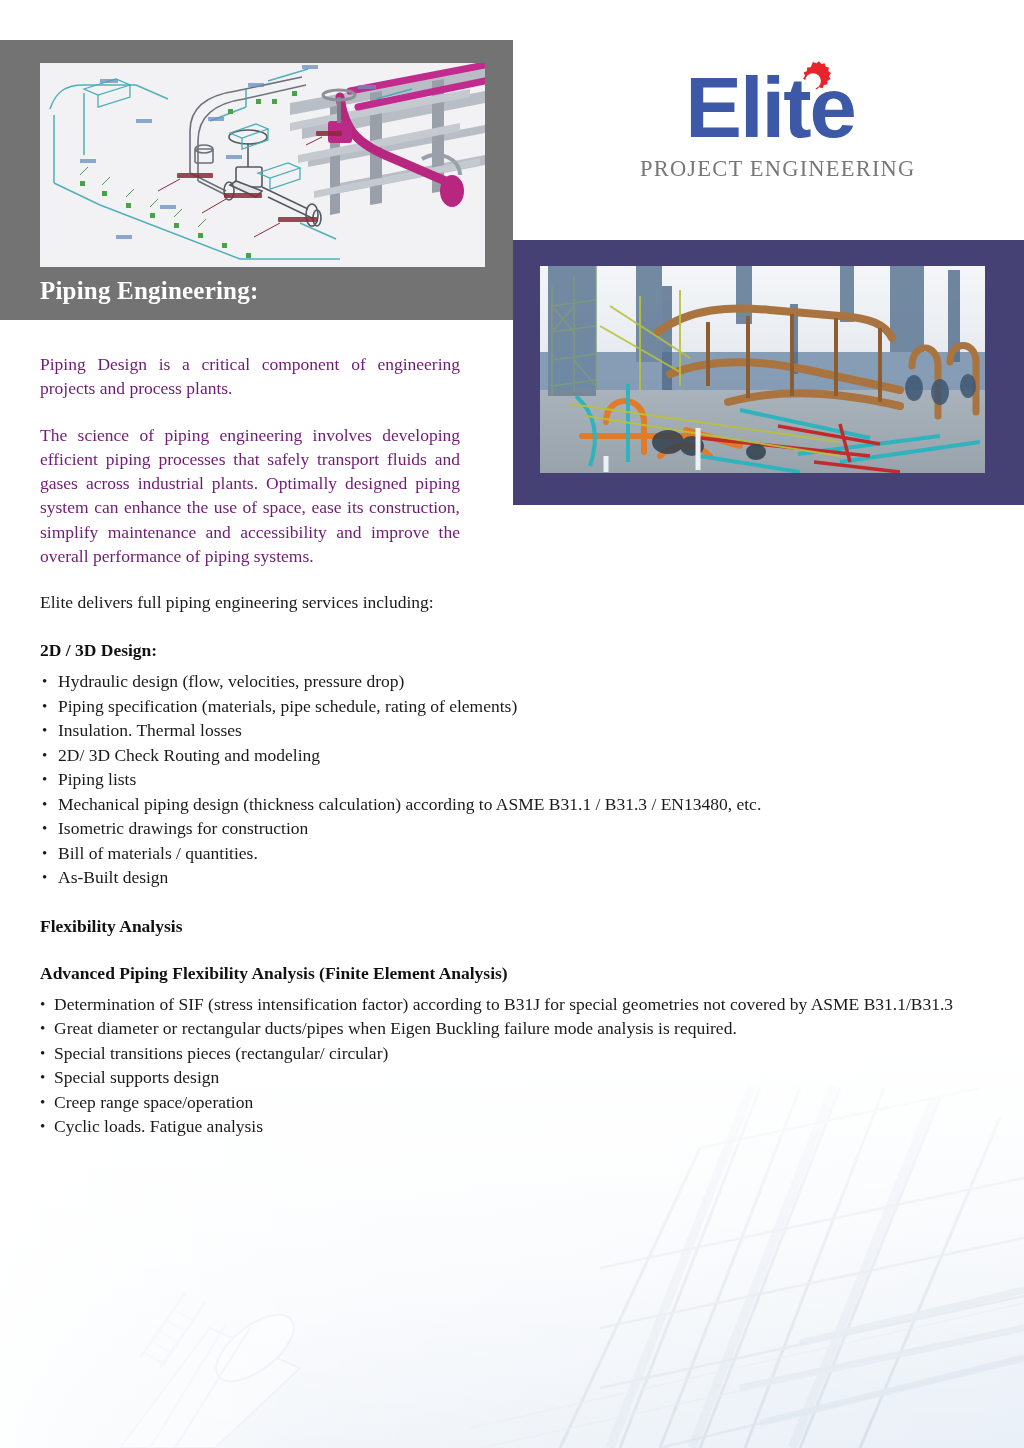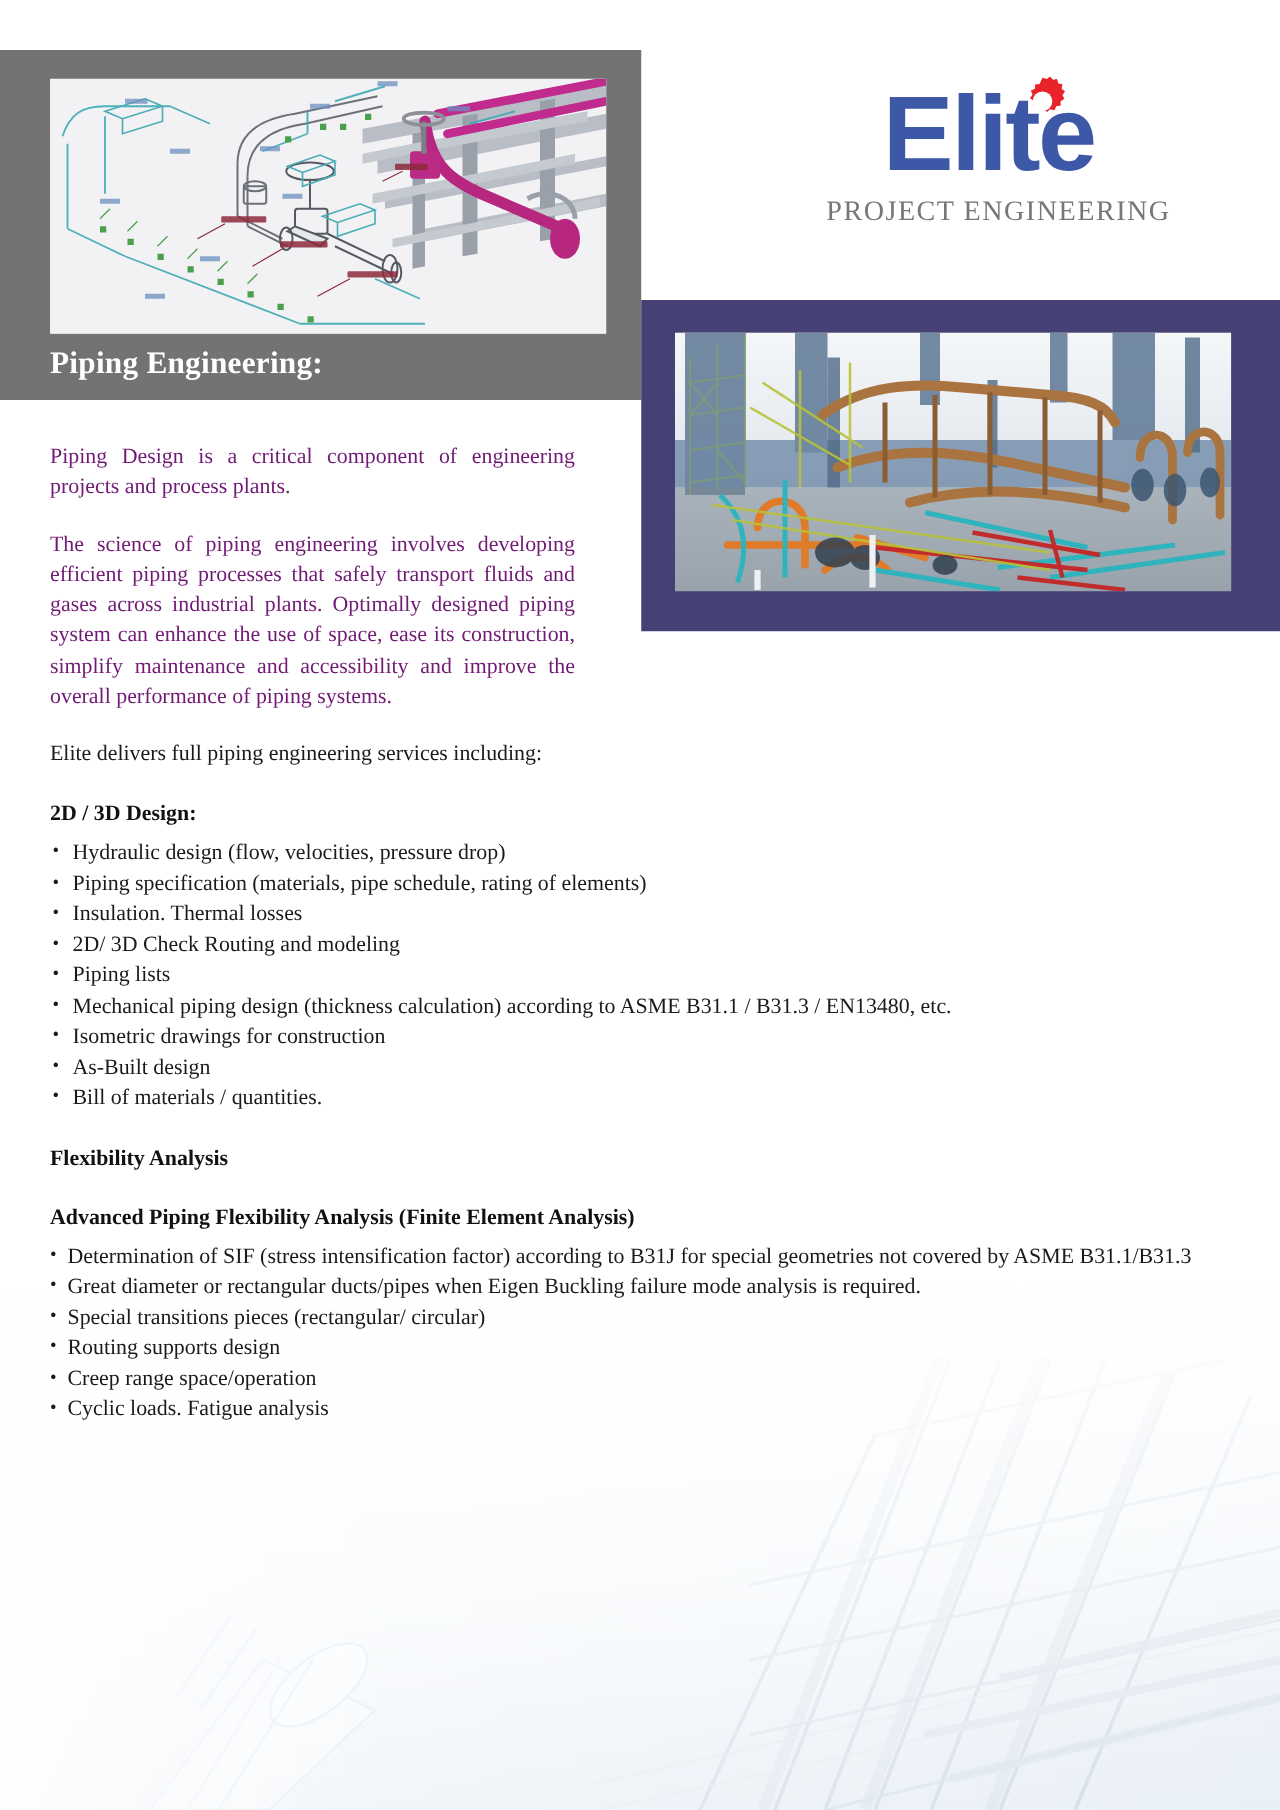--- a/index.html
+++ b/index.html
@@ -78,21 +78,21 @@
     width: 445px;
     height: 207px;
     background: #8a8fa0;
     overflow: hidden;
   }
   .plant-image svg { display:block; width:100%; height:100%; }
 
   
   .logo {
     position: absolute;
-    left: 661px;
+    left: 640px;
     top: 62px;
     width: 260px;
     height: 135px;
     z-index: 3;
   }
   .logo-word {
     position: relative;
     height: 92px;
     text-align: center;
   }
@@ -536,31 +536,31 @@
 
     <h3 class="sect-title">2D / 3D Design:</h3>
     <ul class="bullets">
       <li>Hydraulic design (flow, velocities, pressure drop)</li>
       <li>Piping specification (materials, pipe schedule, rating of elements)</li>
       <li>Insulation. Thermal losses</li>
       <li>2D/ 3D Check Routing and modeling</li>
       <li>Piping lists</li>
       <li>Mechanical piping design (thickness calculation) according to ASME B31.1 / B31.3 / EN13480, etc.</li>
       <li>Isometric drawings for construction</li>
+      <li>Bill of materials / quantities.</li>
       <li>As-Built design</li>
-      <li>Bill of materials / quantities.</li>
     </ul>
 
     <h3 class="sect-title">Flexibility Analysis</h3>
 
     <h3 class="sect-title">Advanced Piping Flexibility Analysis (Finite Element Analysis)</h3>
     <ul class="bullets wide">
       <li>Determination of SIF (stress intensification factor) according to B31J for special geometries not covered by ASME B31.1/B31.3</li>
       <li>Great diameter or rectangular ducts/pipes when Eigen Buckling failure mode analysis is required.</li>
       <li>Special transitions pieces (rectangular/ circular)</li>
-      <li>Routing supports design</li>
+      <li>Special supports design</li>
       <li>Creep range space/operation</li>
       <li>Cyclic loads. Fatigue analysis</li>
     </ul>
 
   </div>
 
 </div>
 
 </body></html>

